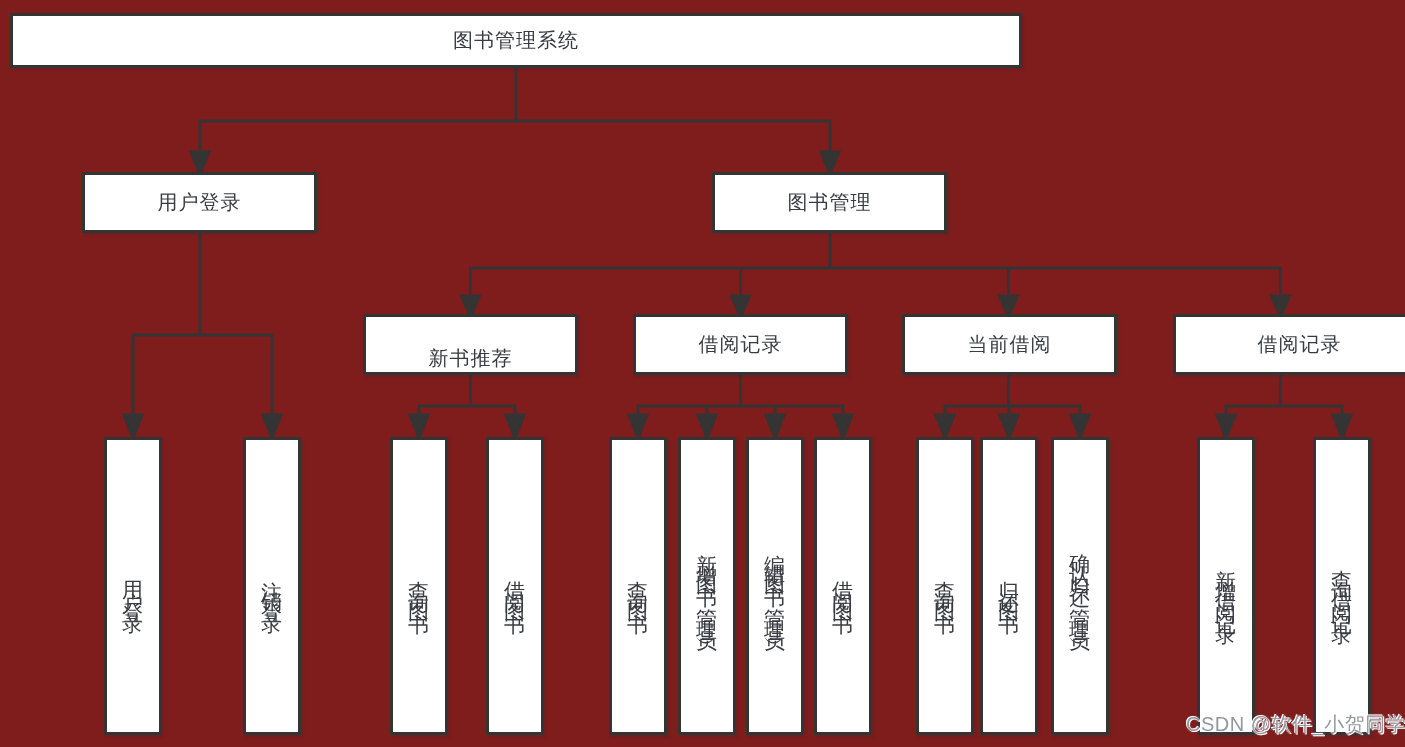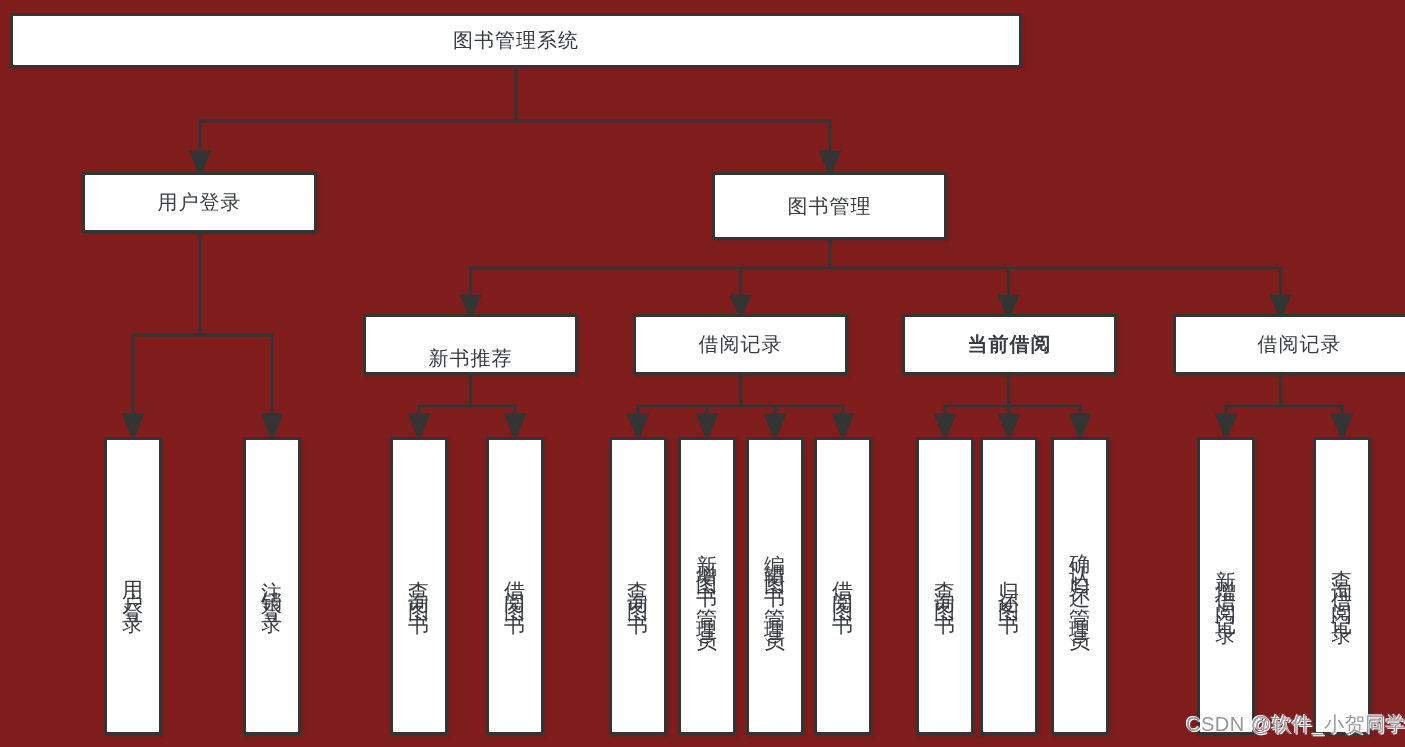--- a/index.html
+++ b/index.html
@@ -16,24 +16,24 @@
     color:#383c42;
   }
   .hbox span{font-size:20px;letter-spacing:1px;white-space:nowrap;}
   .vbox span{
     writing-mode:vertical-rl;font-size:21px;letter-spacing:11px;line-height:1;
     white-space:nowrap;
   }
   
   .n-root {left:10px;  top:13px;  width:1012px; height:55px;}
   .n-l2-0 {left:82px;  top:172px; width:235px;  height:61px;}
-  .n-l2-1 {left:712px; top:172px; width:235px;  height:68px;font-family:Liberation Serif, serif;}
+  .n-l2-1 {left:712px; top:172px; width:235px;  height:61px;font-family:Liberation Serif, serif;}
   .n-l3-0 {left:363px; top:314px; width:215px;  height:61px;align-items:flex-end;}
   .n-l3-1 {left:633px; top:314px; width:215px;  height:61px;}
-  .n-l3-2 {left:902px; top:314px; width:215px;  height:61px;font-weight:bold;}
+  .n-l3-2 {left:902px; top:314px; width:215px;  height:61px;}
   .n-l3-3 {left:1173px;top:314px; width:253px;  height:61px;}
   .leaf   {top:437px;width:58px;height:298px;}
   .n-lf-0 {left:104px;} .n-lf-1 {left:243px;} .n-lf-2 {left:390px;}
   .n-lf-3 {left:486px;} .n-lf-4 {left:609px;} .n-lf-5 {left:678px;}
   .n-lf-6 {left:746px;} .n-lf-7 {left:814px;} .n-lf-8 {left:916px;}
   .n-lf-9 {left:980px;} .n-lf-10{left:1051px;}.n-lf-11{left:1197px;}
   .n-lf-12{left:1313px;}
   .watermark{
     position:absolute;left:1186px;top:711px;font-size:20px;color:#94989d;
     letter-spacing:0.5px;white-space:nowrap;z-index:5;

